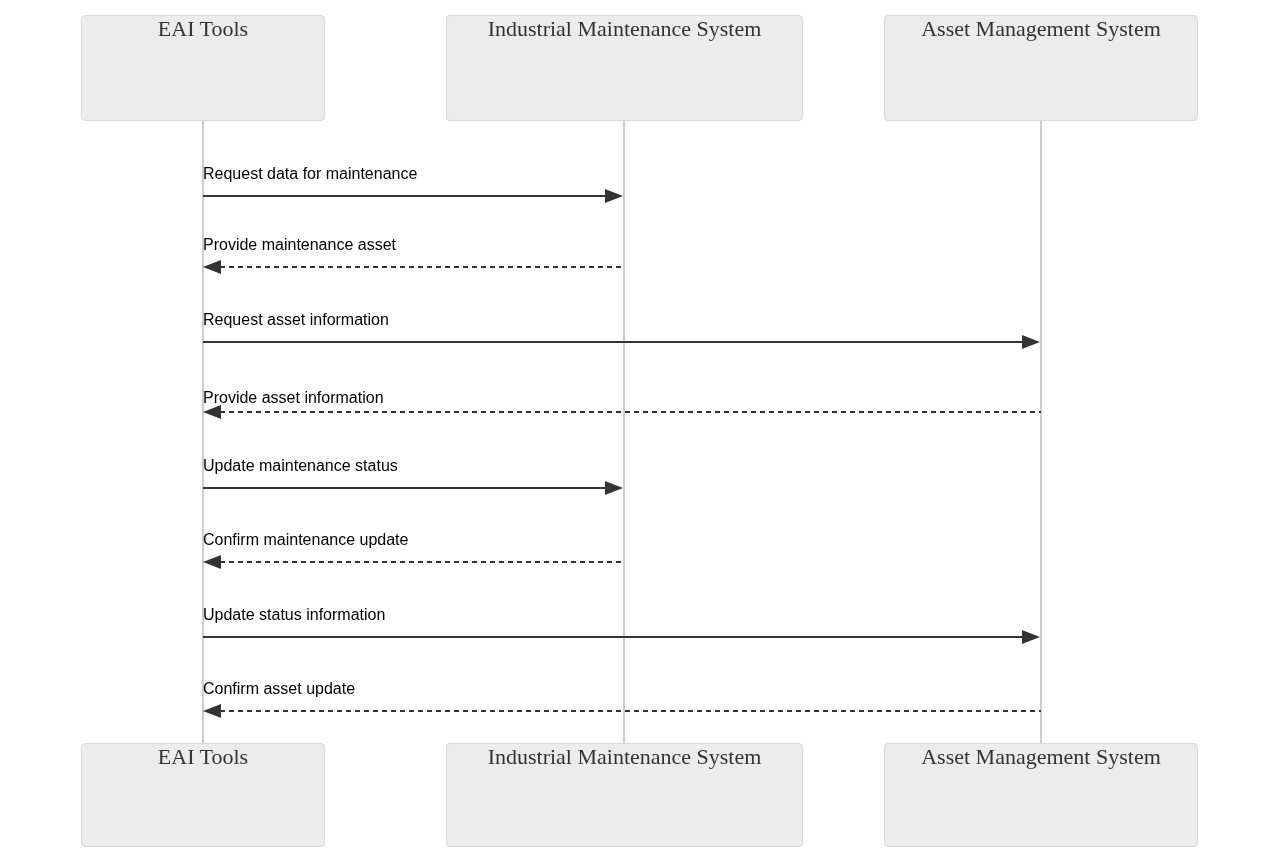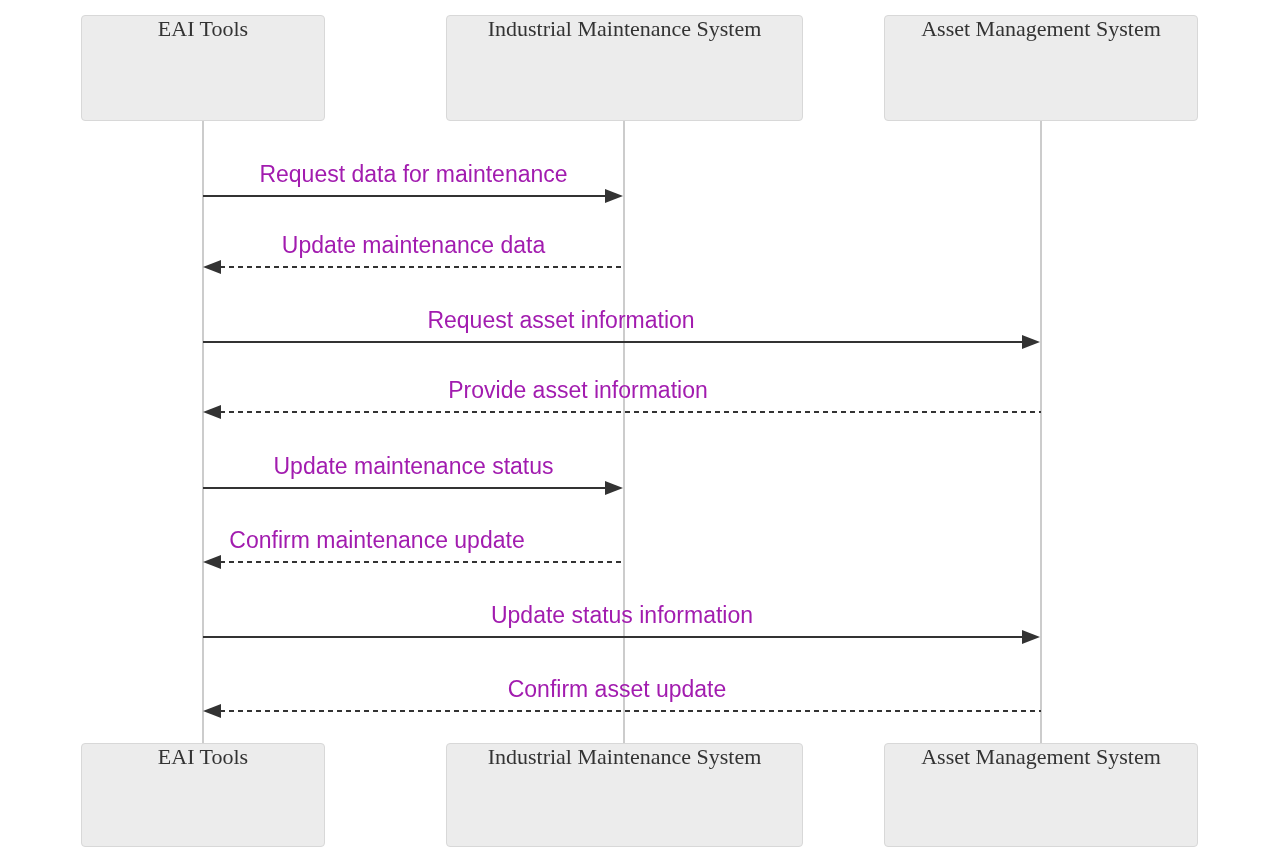--- a/index.html
+++ b/index.html
@@ -33,23 +33,22 @@
     color: #333333;
     font-size: 22px;
     white-space: nowrap;
     overflow: hidden;
     font-family: Liberation Serif, serif;
   }
   .msg-label {
     position: absolute;
     height: 30px;
     line-height: 30px;
-    text-align: center;
-    color: #a21caf;
-    font-size: 23px;
+    color: #000000;
+    font-size: 16px;
     white-space: nowrap;
   }
   .msg-line {
     position: absolute;
     height: 2px;
   }
   .msg-line.solid { background: #333333; }
   .msg-line.dashed {
     background: repeating-linear-gradient(to right, #333333 0px, #333333 5px, transparent 5px, transparent 9px);
   }
@@ -82,33 +81,33 @@
     <span>Asset Management System</span>
   </div>
 
   <div>
     <div class="msg-label" style="left:203px; top:159px; width:421px">Request data for maintenance</div>
     <div class="msg-line solid" style="left:203px; top:195px; width:403px"></div>
     <div class="arrowhead right" style="left:605px; top:189px"></div>
   </div>
 
   <div>
-    <div class="msg-label" style="left:203px; top:230px; width:421px">Update maintenance data</div>
+    <div class="msg-label" style="left:203px; top:230px; width:421px">Provide maintenance asset</div>
     <div class="msg-line dashed" style="left:220px; top:266px; width:404px"></div>
     <div class="arrowhead left" style="left:203px; top:260px"></div>
   </div>
 
   <div>
     <div class="msg-label" style="left:203px; top:305px; width:716px">Request asset information</div>
     <div class="msg-line solid" style="left:203px; top:341px; width:820px"></div>
     <div class="arrowhead right" style="left:1022px; top:335px"></div>
   </div>
 
   <div>
-    <div class="msg-label" style="left:203px; top:375px; width:750px">Provide asset information</div>
+    <div class="msg-label" style="left:203px; top:383px; width:750px">Provide asset information</div>
     <div class="msg-line dashed" style="left:220px; top:411px; width:821px"></div>
     <div class="arrowhead left" style="left:203px; top:405px"></div>
   </div>
 
   <div>
     <div class="msg-label" style="left:203px; top:451px; width:421px">Update maintenance status</div>
     <div class="msg-line solid" style="left:203px; top:487px; width:403px"></div>
     <div class="arrowhead right" style="left:605px; top:481px"></div>
   </div>
 

